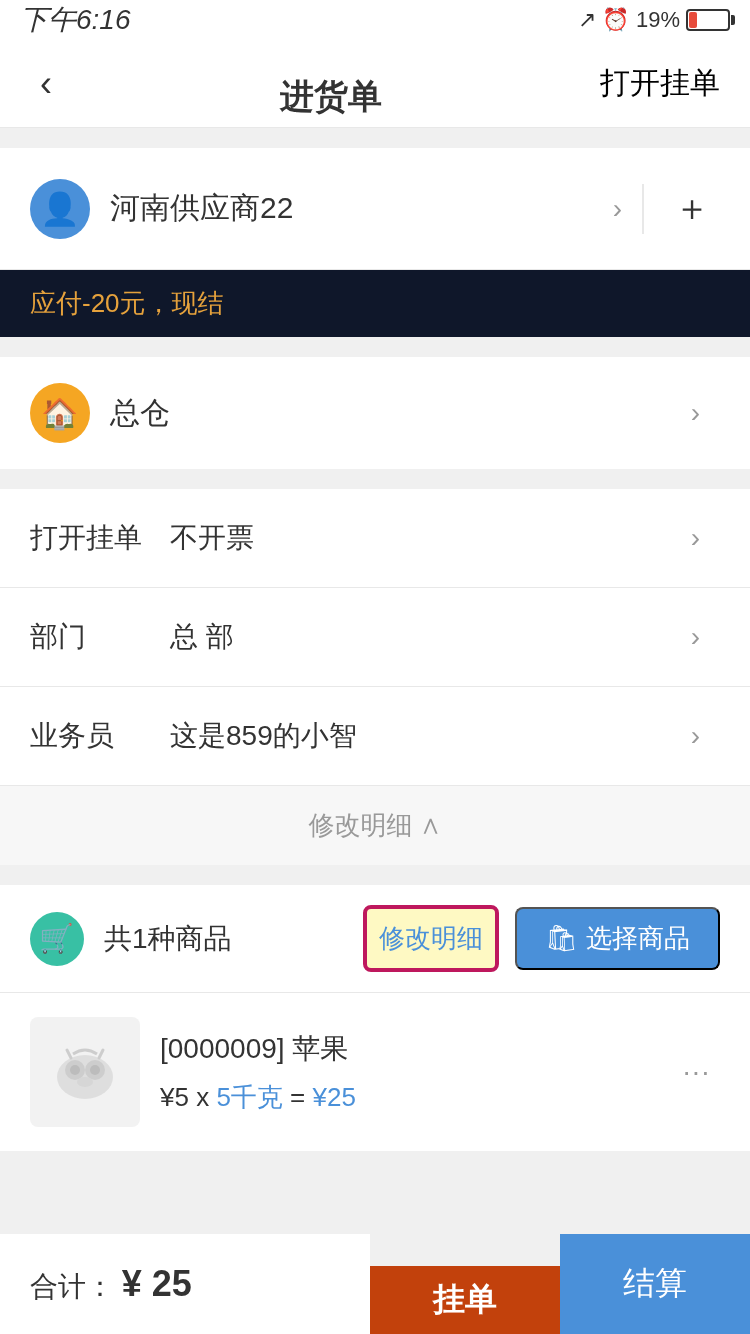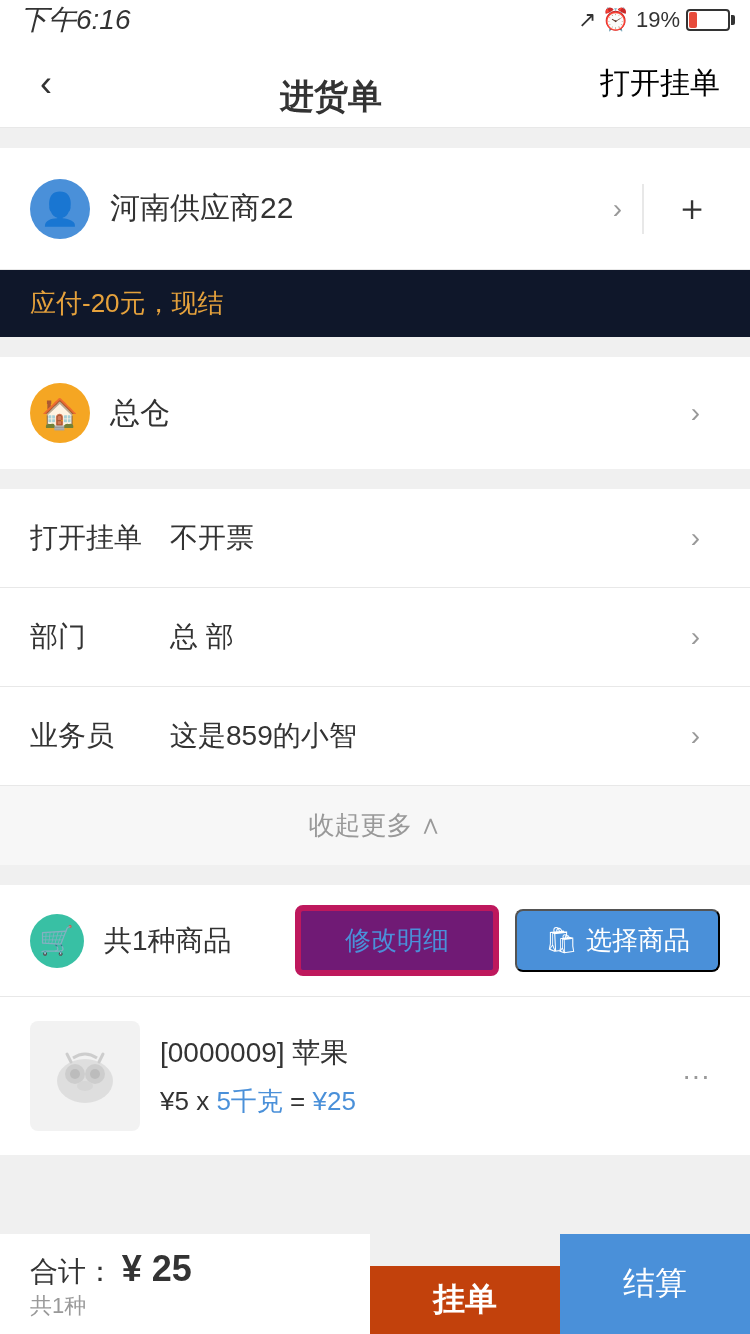--- a/index.html
+++ b/index.html
@@ -219,25 +219,25 @@
       margin-right: 20px;
       flex-shrink: 0;
     }
     .products-icon { color: #fff; font-size: 28px; }
     .products-count {
       flex: 1;
       font-size: 28px;
       color: #333;
     }
     .btn-outline {
-      border: 6px solid #be185d;
-      background: #701a75;
+      border: 4px solid #be185d;
+      background: #fef9c3;
       color: #4a90d9;
       font-size: 26px;
-      padding: 12px 44px;
+      padding: 12px 12px;
       border-radius: 8px;
       cursor: pointer;
       margin-right: 16px;
     }
     .btn-solid {
       background: #4a90d9;
       color: #fff;
       font-size: 26px;
       padding: 12px 28px;
       border-radius: 8px;
@@ -399,21 +399,21 @@
     <span class="chevron-right">›</span>
   </div>
   <div class="form-row">
     <span class="form-label">业务员</span>
     <span class="form-value">这是859的小智</span>
     <span class="chevron-right">›</span>
   </div>
 </div>
 
 <div class="collapse-bar">
-  <span>收起更多 ∧</span>
+  <span>修改明细 ∧</span>
 </div>
 
 <div class="products-header">
   <div class="products-icon-wrap">
     <span class="products-icon">🛒</span>
   </div>
   <span class="products-count">共1种商品</span>
   <button class="btn-outline">修改明细</button>
   <button class="btn-solid">
     <span>🛍</span>
@@ -452,17 +452,16 @@
 </div>
 
 <div class="bottom-spacer"></div>
 
 <div class="bottom-bar">
   <div class="total-section">
     <div>
       <span>合计：</span>
       <span style="font-size:36px;font-weight:600;color:#333;">¥ 25</span>
     </div>
-    <div style="font-size:22px;color:#999;">共1种</div>
   </div>
   <div class="btn-hold">挂单</div>
   <div class="btn-checkout">结算</div>
 </div>
 
 </body></html>

